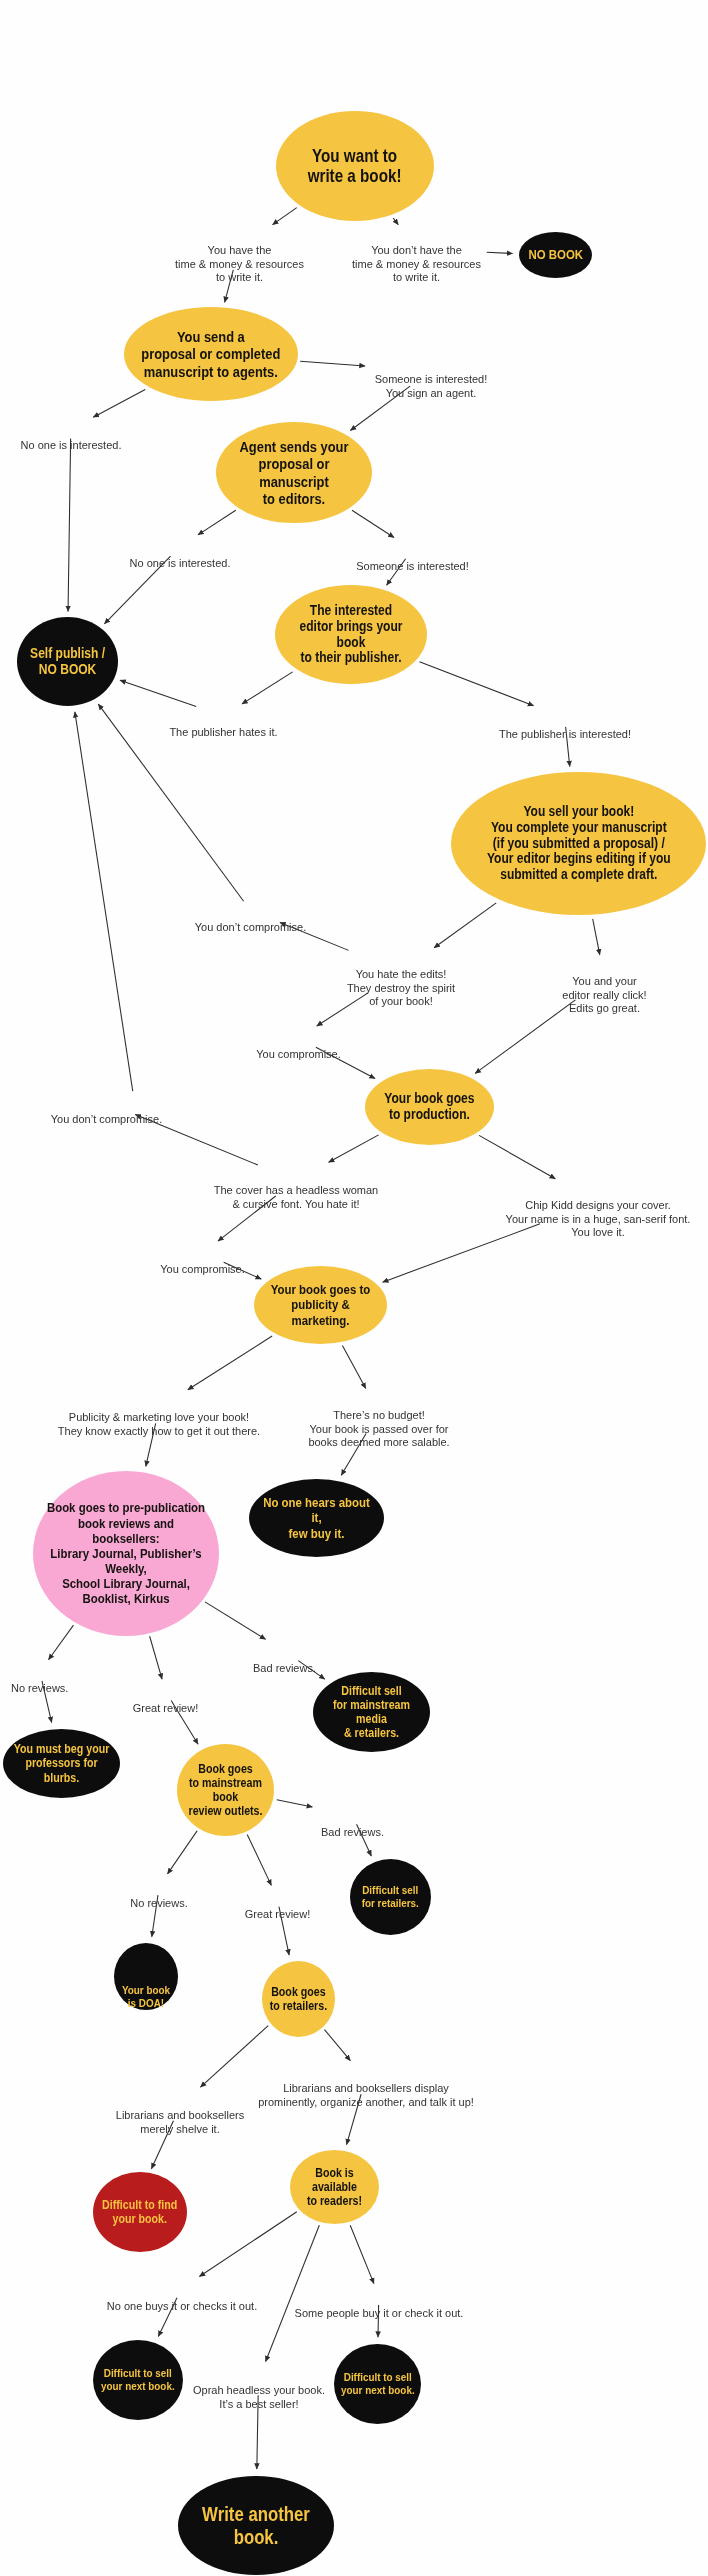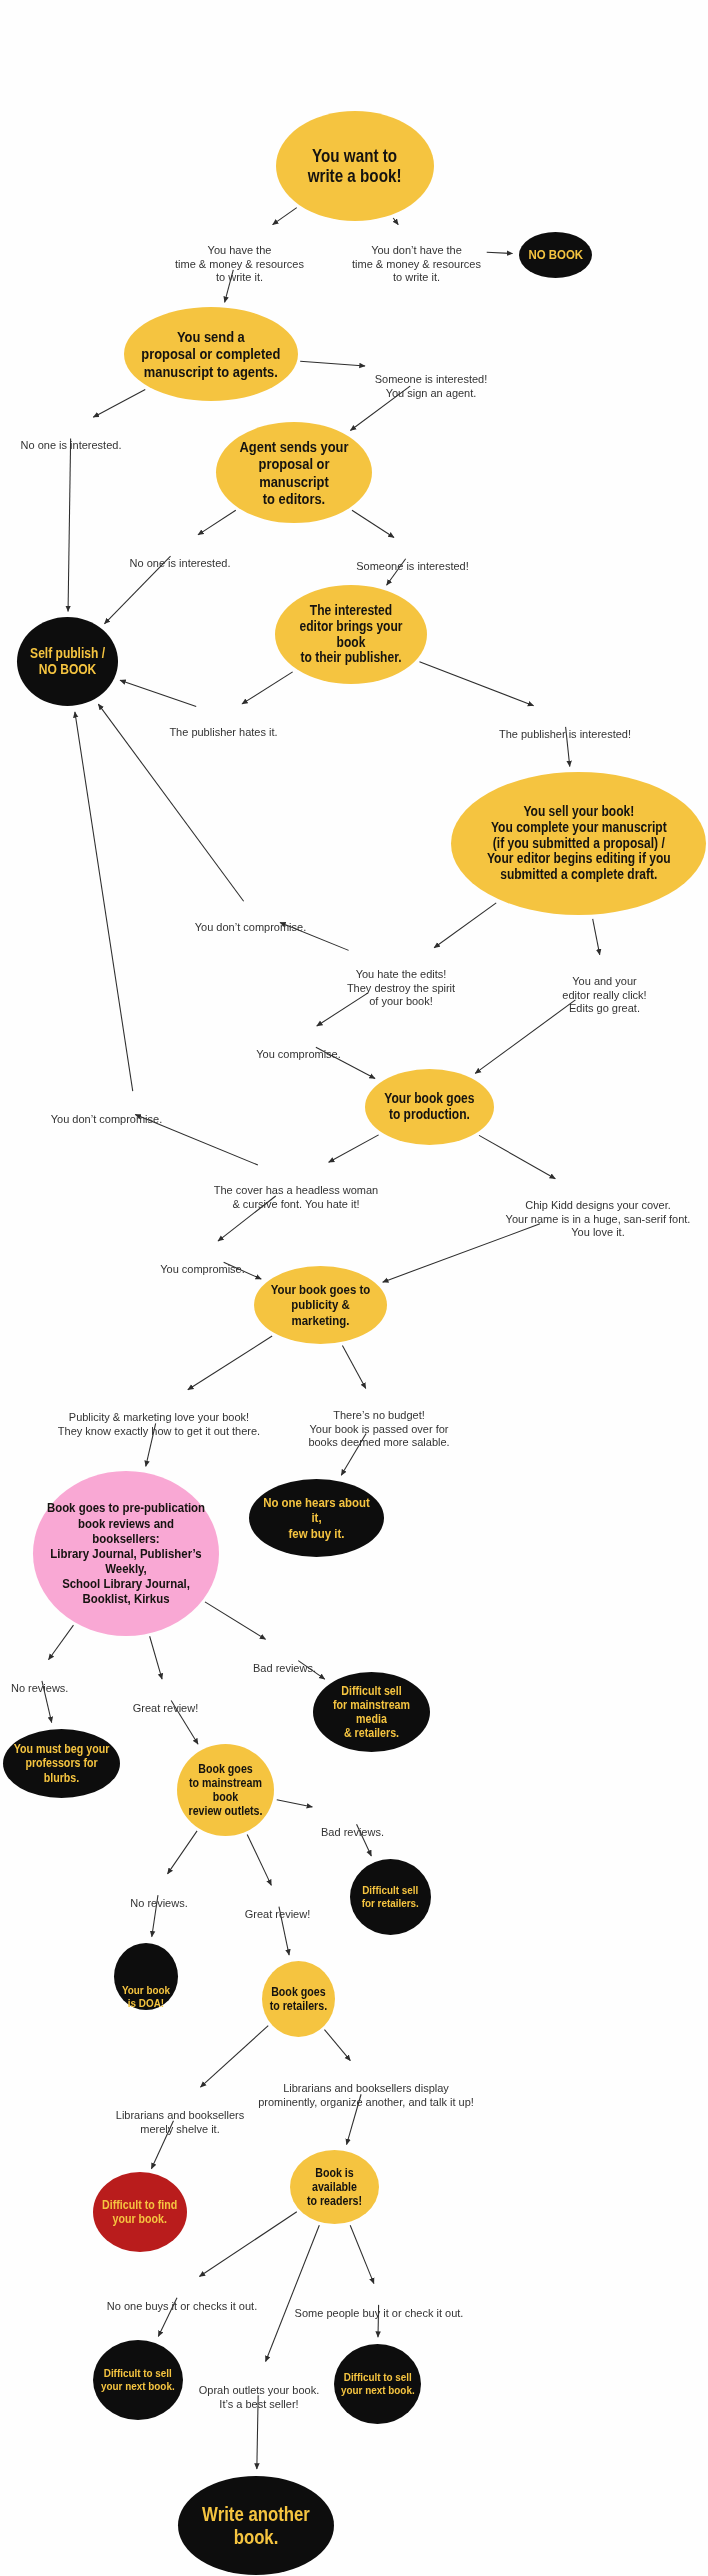--- a/index.html
+++ b/index.html
@@ -219,17 +219,17 @@
       <div class="edge-label" style="left: 251px; top: 1644px; width: 67px; height: 15px;">Bad reviews.</div>
       <div class="edge-label" style="left: 319px; top: 1808px; width: 67px; height: 15px;">Bad reviews.</div>
       <div class="edge-label" style="left: 129px; top: 1879px; width: 60px; height: 15px;">No reviews.</div>
       <div class="edge-label" style="left: 241px; top: 1890px; width: 73px; height: 15px;">Great review!</div>
       <div class="edge-label" style="left: 112px; top: 2092px; width: 136px; height: 27.5px;">Librarians and booksellers
 merely shelve it.</div>
       <div class="edge-label" style="left: 250px; top: 2065px; width: 232px; height: 27.5px;">Librarians and booksellers display
 prominently, organize another, and talk it up!</div>
       <div class="edge-label" style="left: 103px; top: 2282px; width: 158px; height: 15px;">No one buys it or checks it out.</div>
       <div class="edge-label" style="left: 288px; top: 2289px; width: 182px; height: 15px;">Some people buy it or check it out.</div>
-      <div class="edge-label" style="left: 189px; top: 2367px; width: 140px; height: 27.5px;">Oprah outlets your book.
+      <div class="edge-label" style="left: 189px; top: 2367px; width: 140px; height: 27.5px;">Oprah headless your book.
 It’s a best seller!</div>
     </div>
 </div>
 
 
 </body></html>

